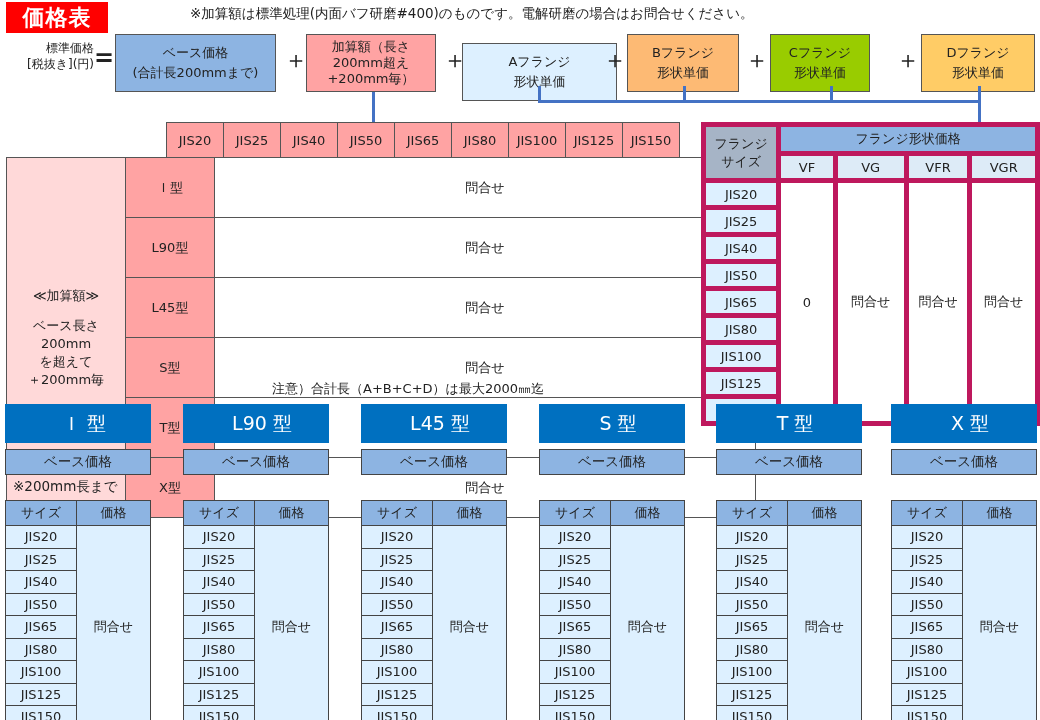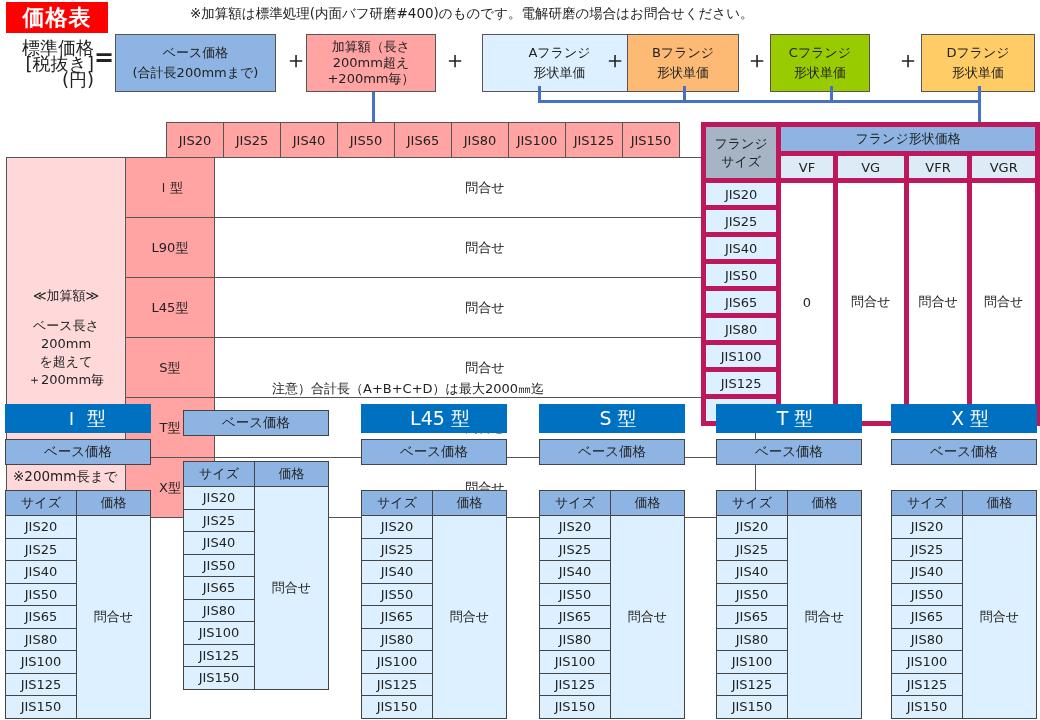--- a/index.html
+++ b/index.html
@@ -1,20 +1,20 @@
 <!DOCTYPE html>
 <html><head>
 <meta charset="utf-8">
 <style>
   html,body{margin:0;padding:0;background:#fff;}
   body{width:1040px;height:720px;position:relative;overflow:hidden;font-family:"DejaVu Sans","Liberation Sans",sans-serif;color:#222;}
   .abs{position:absolute;}
   .badge{left:6px;top:2px;width:102px;height:31px;background:#ff0000;color:#fff;font-size:22px;font-weight:bold;display:flex;align-items:center;justify-content:center;letter-spacing:1px;}
   .note-top{left:190px;top:5px;font-size:13.5px;}
-  .std-label{left:2px;top:40px;width:92px;font-size:18px;text-align:right;line-height:16px;}
+  .std-label{left:2px;top:40px;width:92px;font-size:12px;text-align:right;line-height:16px;}
   .eq{left:94px;top:44px;font-size:24px;font-weight:bold;}
   .fbox{top:34px;height:58px;border:1px solid #555;display:flex;flex-direction:column;align-items:center;justify-content:center;font-size:13px;line-height:20px;text-align:center;box-sizing:border-box;}
   .plus{top:44px;font-size:24px;}
   .conn{background:#4472c4;}
   table{border-collapse:collapse;}
   .jis-head{left:166px;top:122px;}
   .jis-head td{background:#ffa3a3;border:1px solid #555;width:56px;height:34px;text-align:center;font-size:13px;padding:0;}
   .add-table{left:6px;top:157px;}
   .add-table td{border:1px solid #555;font-size:13px;text-align:center;padding:12px;}
   .add-left{background:#ffd9d9;width:94px;line-height:18px;}
@@ -22,21 +22,21 @@
   .add-val{background:#fff;width:516px;}
   .flange{left:701px;top:122px;}
   .flange td{border:5px solid #be185d;font-size:13px;text-align:center;padding:0;}
   .fl-size-h{background:#a6b4c6;width:74px;line-height:18px;}
   .fl-main-h{background:#8db4e2;height:24px;}
   .fl-sub-h{background:#ddebf7;height:22px;}
   .fl-size{background:#ddf0ff;height:22px;}
   .fl-val{background:#fff;}
   .caution{left:272px;top:380px;font-size:13px;}
   .blk{position:absolute;top:404px;width:146px;}
-  .blk-title{background:#0070c0;color:#fff;font-size:19px;height:29px;display:flex;align-items:center;justify-content:center;padding-left:12px;}
+  .blk-title{background:#0070c0;color:#fff;font-size:19px;height:39px;display:flex;align-items:center;justify-content:center;padding-left:12px;}
   .blk-base{margin-top:6px;background:#8db4e2;border:1px solid #444;height:26px;display:flex;align-items:center;justify-content:center;font-size:13.5px;box-sizing:border-box;}
   .blk-note{height:22px;font-size:13.5px;line-height:22px;padding-left:8px;}
   .blk table{width:146px;margin-top:3px;}
   .blk td{border:1px solid #444;text-align:center;font-size:13px;padding:0;}
   .bh{background:#8db4e2;height:24px;}
   .bs{background:#ddf0ff;height:21.5px;width:70px;}
   .bv{background:#ddf0ff;}
 </style>
 </head>
 <body>
@@ -54,21 +54,21 @@
   <div>ベース価格</div>
   <div>(合計長200mmまで)</div>
 </div>
 <div class="abs plus" style="left:284px;">＋</div>
 <div class="abs fbox" style="left:306px;width:130px;background:#ffa3a3;line-height:16px;">
   <div>加算額（長さ</div>
   <div>200mm超え</div>
   <div>+200mm毎）</div>
 </div>
 <div class="abs plus" style="left:443px;">＋</div>
-<div class="abs fbox" style="left:482px;width:155px;background:#ddf0ff;">
+<div class="abs fbox" style="left:462px;width:155px;background:#ddf0ff;margin-top:9px;">
   <div>Aフランジ</div>
   <div>形状単価</div>
 </div>
 <div class="abs plus" style="left:603px;">＋</div>
 <div class="abs fbox" style="left:627px;width:112px;background:#fdba74;">
   <div>Bフランジ</div>
   <div>形状単価</div>
 </div>
 <div class="abs plus" style="left:745px;">＋</div>
 <div class="abs fbox" style="left:770px;width:100px;background:#99cc00;">
@@ -228,20 +228,21 @@
           <td class="bs">JIS125</td>
         </tr>
     <tr>
           <td class="bs">JIS150</td>
         </tr>
   </tbody>
     </table>
 </div>
 
 <div class="blk" style="left:183px;">
+  <div class="blk-title">L90 型</div>
   <div class="blk-base">ベース価格</div>
   <div class="blk-note"></div>
   <table>
     <tbody>
         <tr>
           <td class="bh">サイズ</td>
           <td class="bh">価格</td>
         </tr>
     <tr>
           <td class="bs">JIS20</td>

